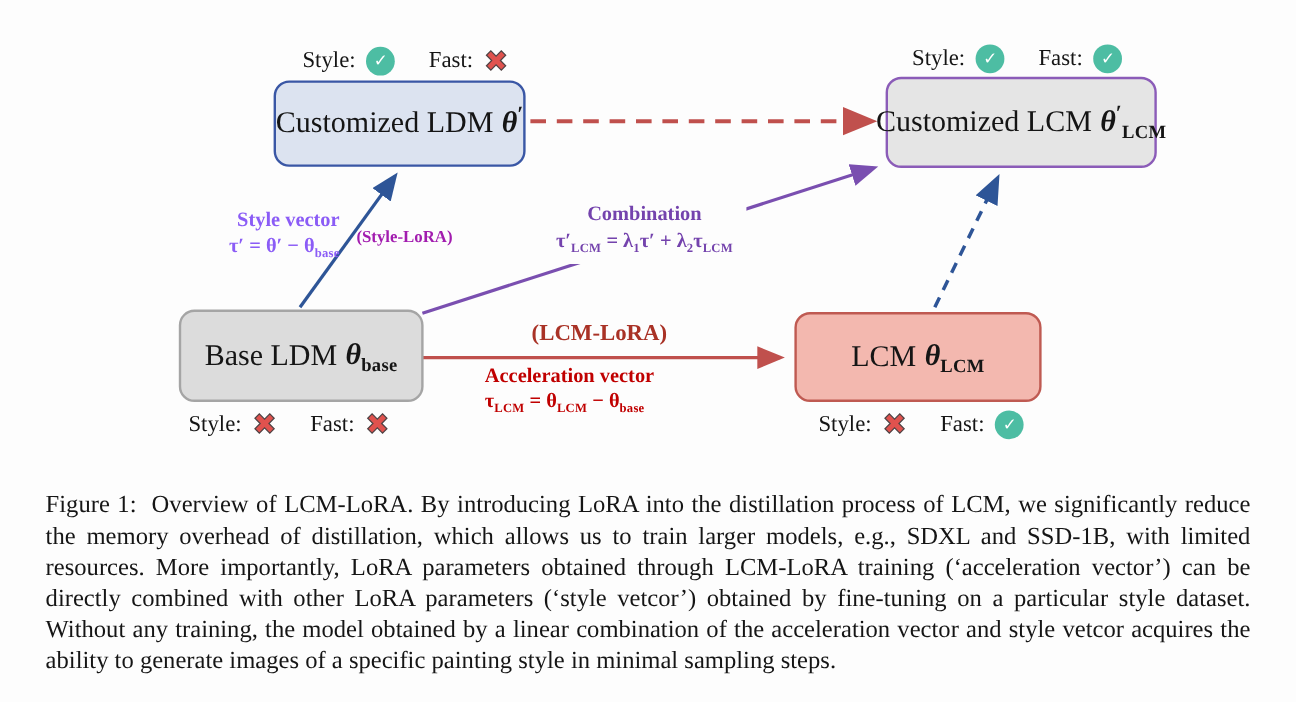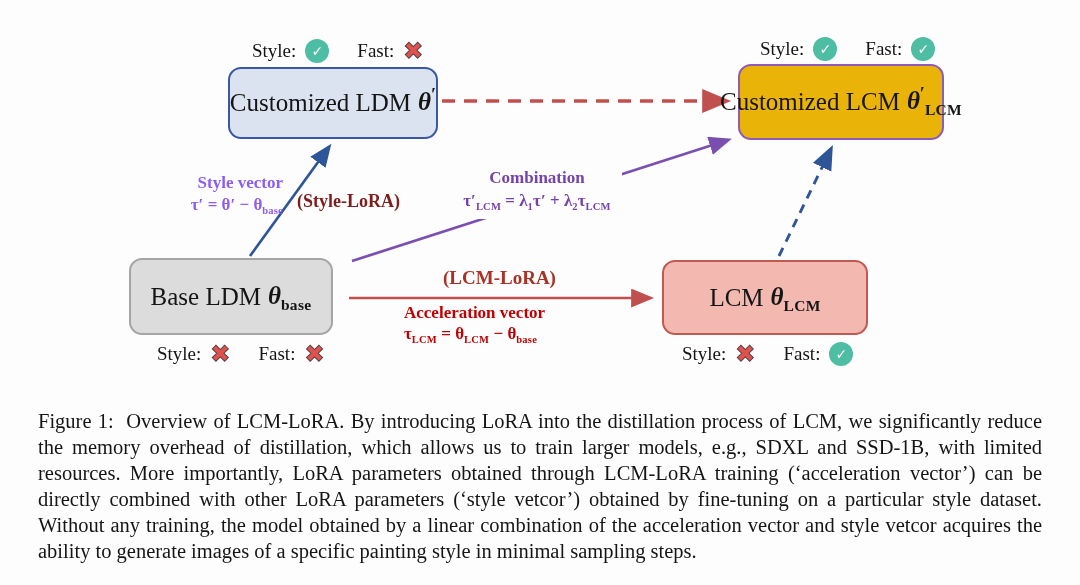--- a/index.html
+++ b/index.html
@@ -14,22 +14,22 @@
   .stage { position:absolute; inset:0; }
   svg.arrows { position:absolute; left:0; top:0; }
 
   
   .box {
     position:absolute; border-radius:13px; border:2.6px solid;
     display:flex; align-items:center; justify-content:center;
     font-size:25px; white-space:nowrap;
   }
   .box-cldm { left:228px; top:67px;  width:210px; height:72px; background:#dce3f0; border-color:#3a57a5; }
-  .box-clcm { left:738px; top:64px;  width:206px; height:76px; background:#eab308; border-color:#8b5cb8; }
-  .box-base { left:129px; top:258px; width:204px; height:77px; background:#dcdcdc; border-color:#a5a5a5; }
+  .box-clcm { left:738px; top:64px;  width:226px; height:76px; background:#e5e5e5; border-color:#8b5cb8; }
+  .box-base { left:149px; top:258px; width:204px; height:77px; background:#dcdcdc; border-color:#a5a5a5; }
   .box-lcm  { left:662px; top:260px; width:206px; height:75px; background:#f3b8af; border-color:#bf5a52; }
   .sym { font-weight:bold; font-style:italic; margin-left:7px; }
   .sym sup { font-size:0.72em; font-style:normal; font-weight:bold; }
   .sym sub { font-size:0.62em; font-style:normal; font-weight:bold; letter-spacing:0.3px; }
 
   
   .status {
     position:absolute; display:flex; align-items:center; gap:9px;
     font-size:19px; height:26px;
   }
@@ -49,21 +49,21 @@
   .status-tl { left:252px; top:38px; }
   .status-tr { left:760px; top:36px; }
   .status-bl { left:157px; top:341px; }
   .status-br { left:682px; top:341px; }
 
   
   .lbl { position:absolute; font-weight:bold; white-space:nowrap; }
   .lbl sub { font-size:0.62em; font-weight:bold; letter-spacing:0.2px; }
   .ital { }
   .lbl-style    { left:143px; top:172px; width:140px; text-align:right; color:#8b5cf6; font-size:17px; line-height:22px; }
-  .lbl-stylelora{ left:297px; top:191px; color:#7f1d1d; font-size:18px;text-align:center; }
+  .lbl-stylelora{ left:297px; top:191px; color:#a21caf; font-size:14px;text-align:center; }
   .lbl-comb     { left:452px; top:165px; width:170px; text-align:center; color:#7443ad; font-size:17px; line-height:23px;
                   background:#fdfdfd; padding:1px 4px; }
   .lbl-lcmlora  { left:443px; top:267px; color:#a93226; font-size:19px; }
   .lbl-accel    { left:404px; top:302px; color:#c00000; font-size:17px; line-height:21px; }
 
   
   .caption {
     position:absolute; left:38px; top:387px; width:1004px;
     font-size:20.5px; line-height:26px; text-align:justify;
   }

